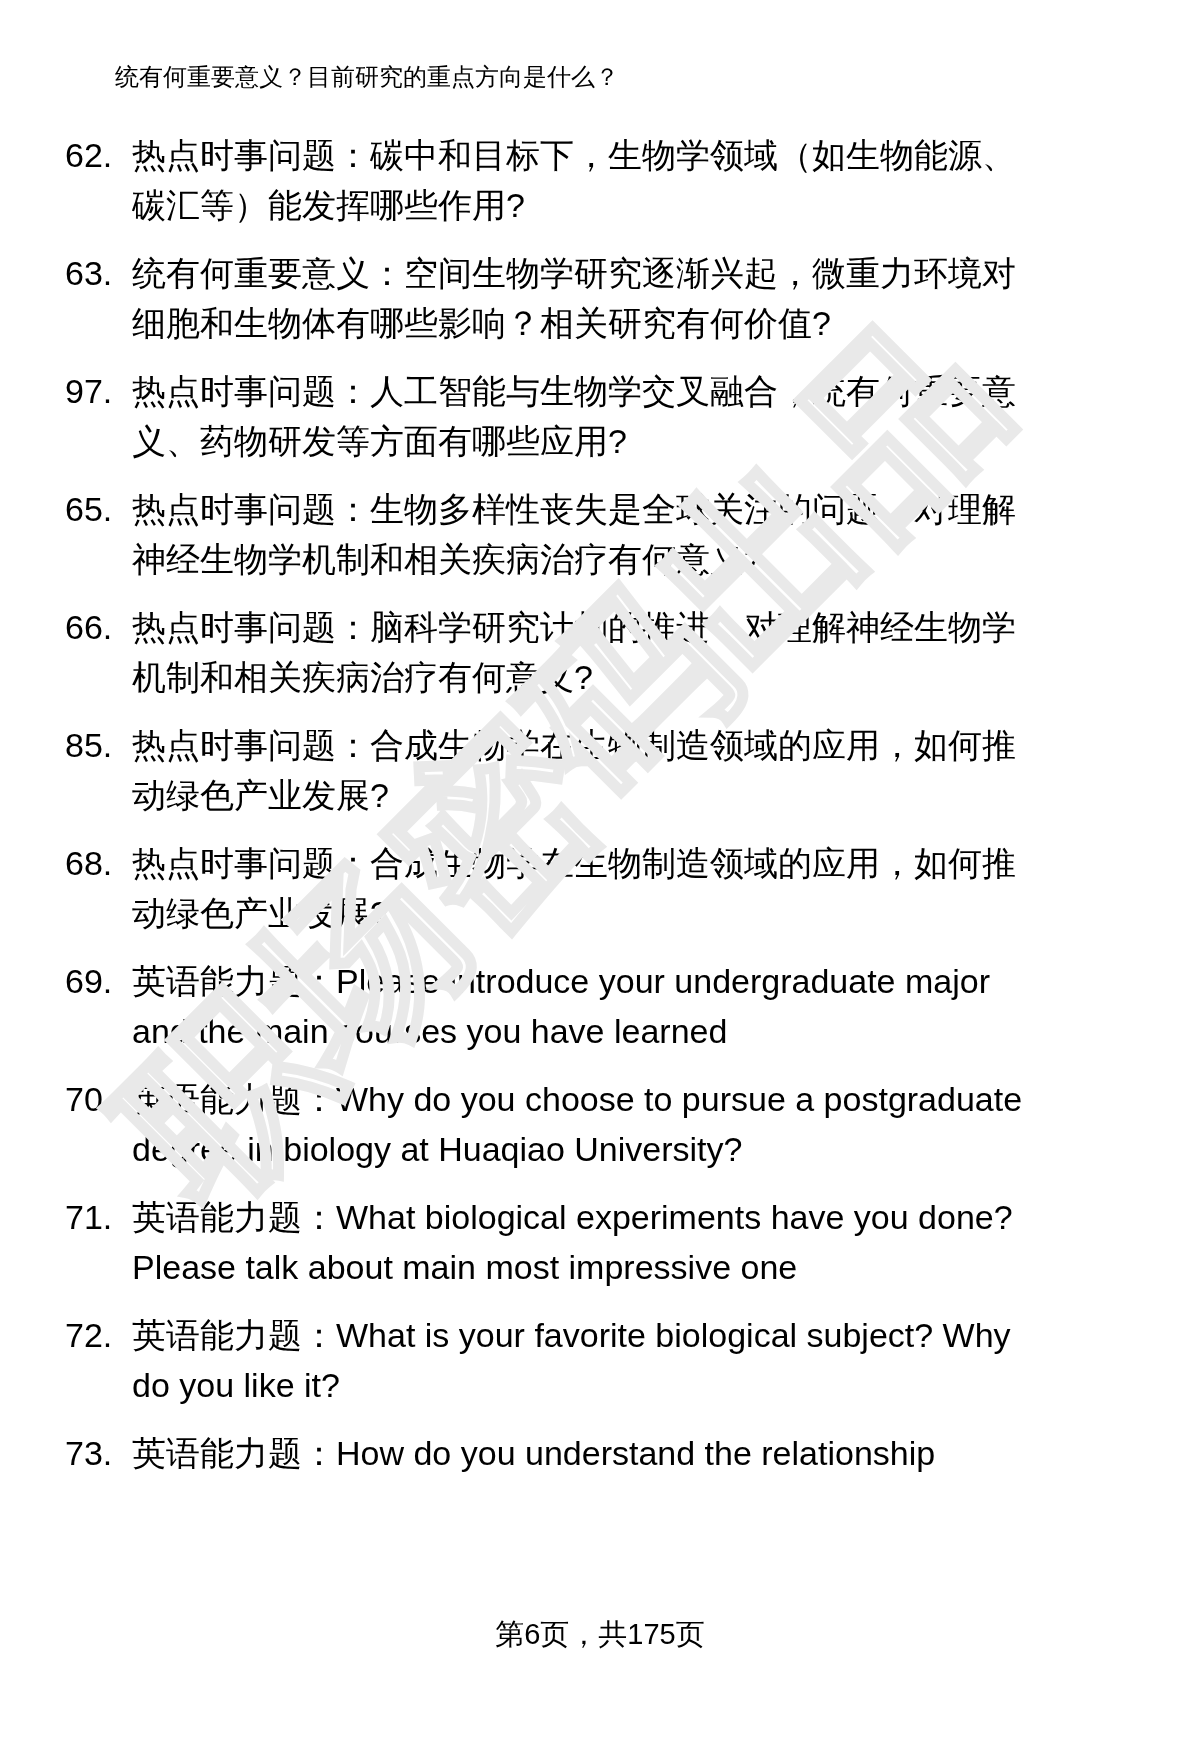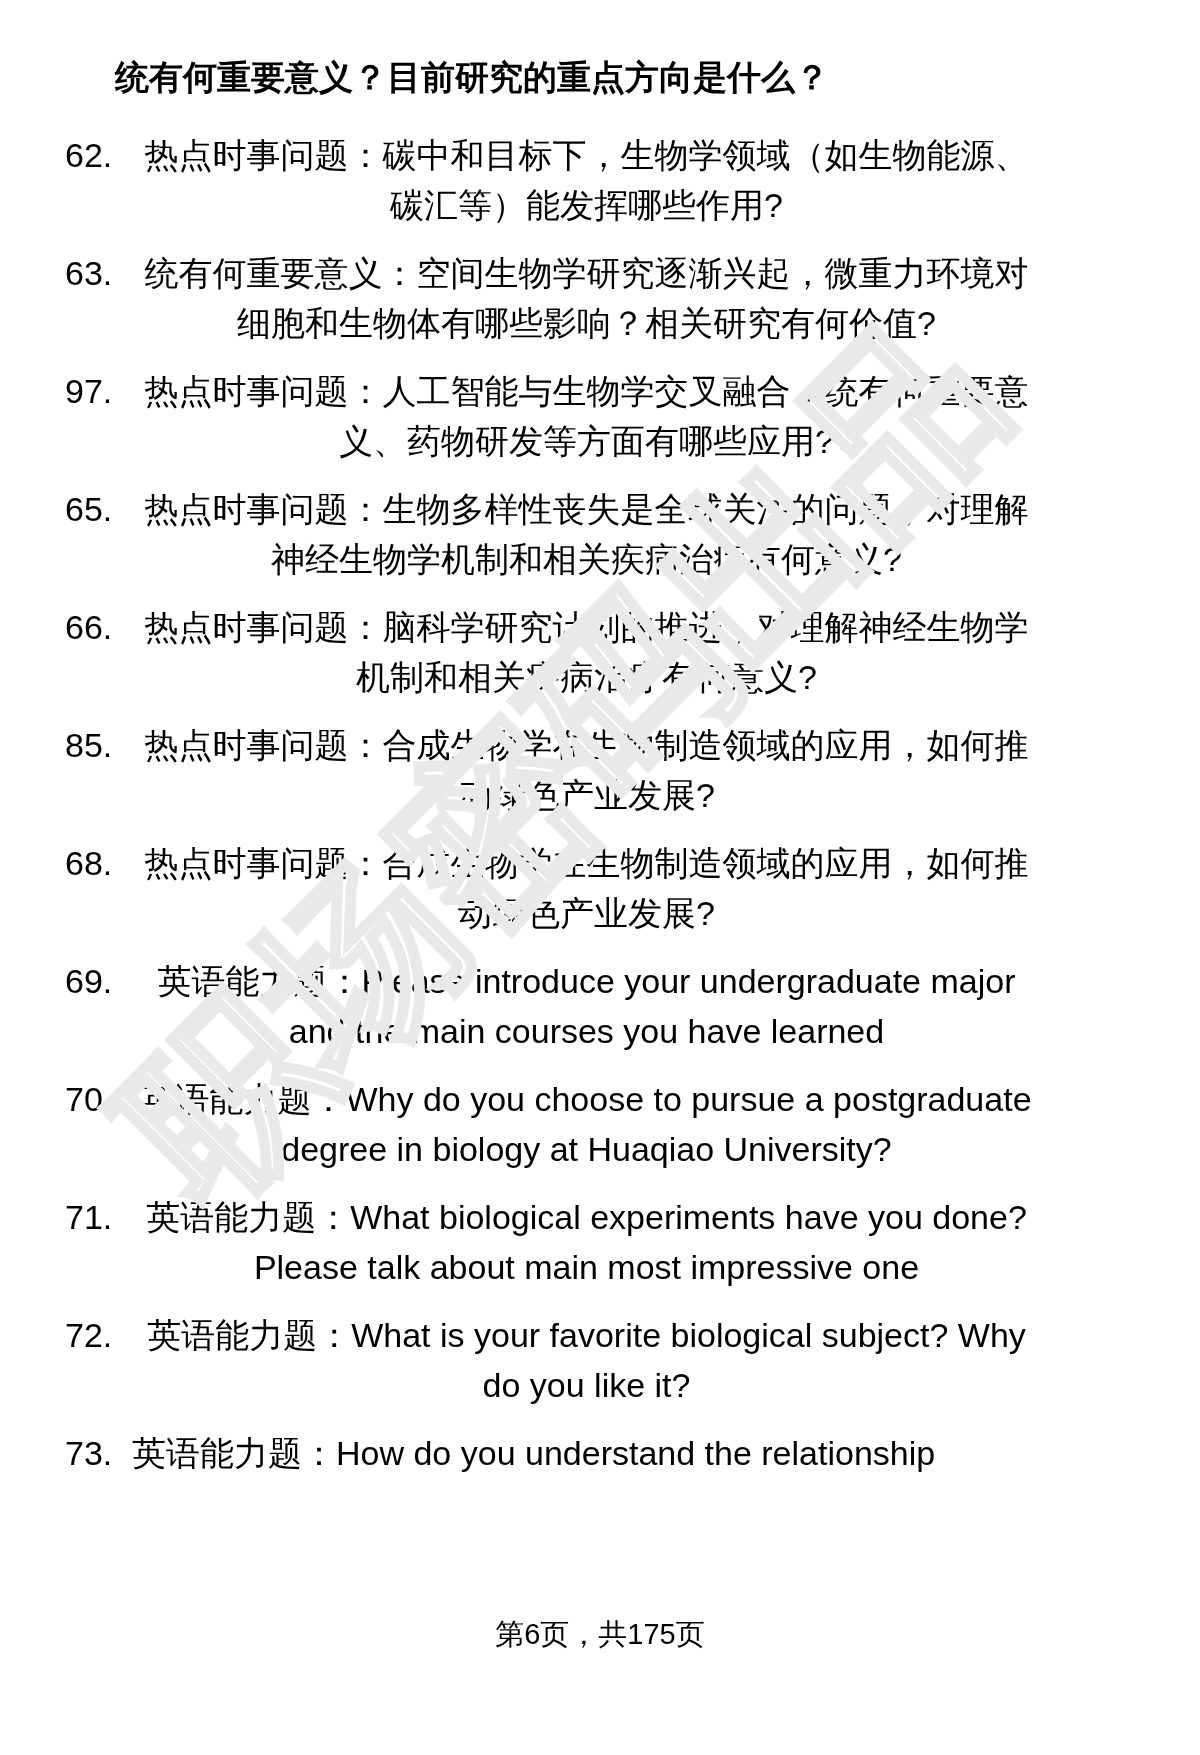--- a/index.html
+++ b/index.html
@@ -14,43 +14,41 @@
   }
   .content {
     position: absolute;
     top: 52px;
     left: 48px;
     width: 1010px;
   }
   .cont-line {
     margin: 0 0 28px 67px;
     max-width: 920px;
-    font-size: 34px;
+    font-size: 24px;
     line-height: 50px;
-    font-weight: bold;
   }
   ol.questions {
     list-style: none;
     margin: 17px;
     padding: 0;
   }
   .item {
     display: flex;
     align-items: flex-start;
     margin: 0 0 18px 0;
     font-size: 34px;
     line-height: 50px;
   }
   .item .num {
     flex: 0 0 67px;
     width: 67px;
   }
   .item .text {
     max-width: 920px;
-    text-align: center;
   }
   .watermark-svg {
     position: absolute;
     top: 0; left: 0;
     width: 1200px;
     height: 1755px;
     pointer-events: none;
     z-index: 5;
   }
   .footer {

